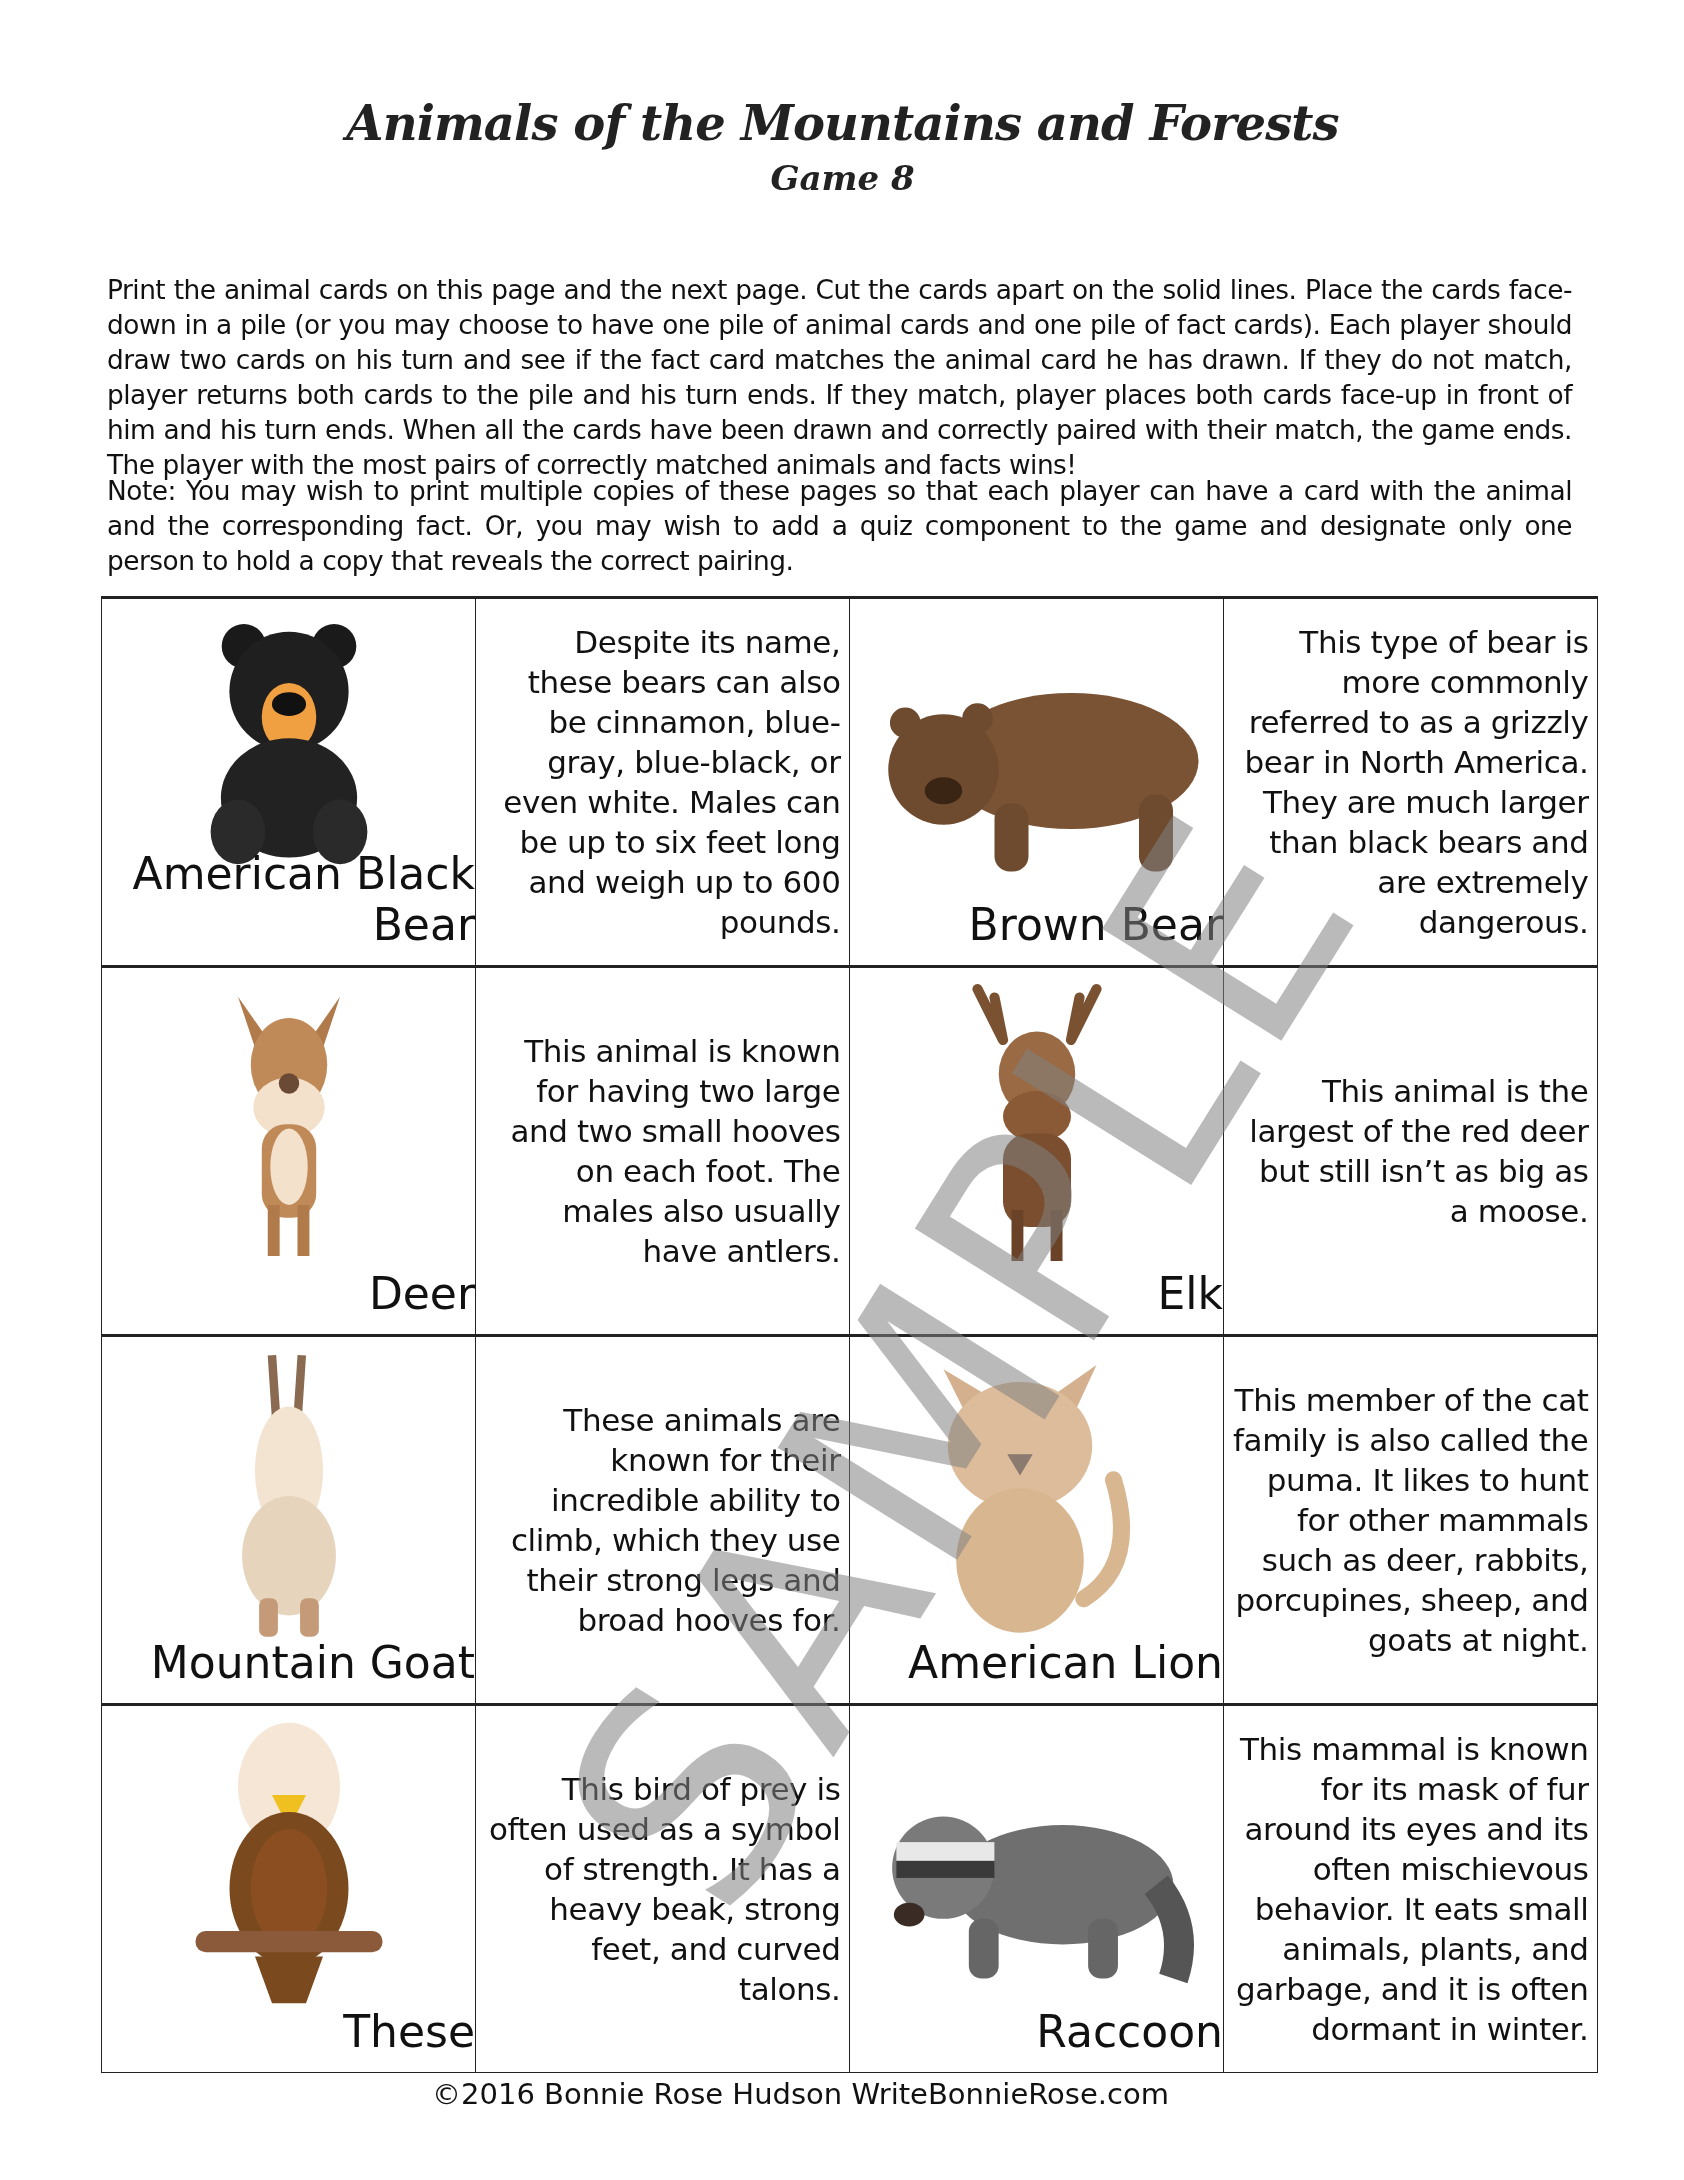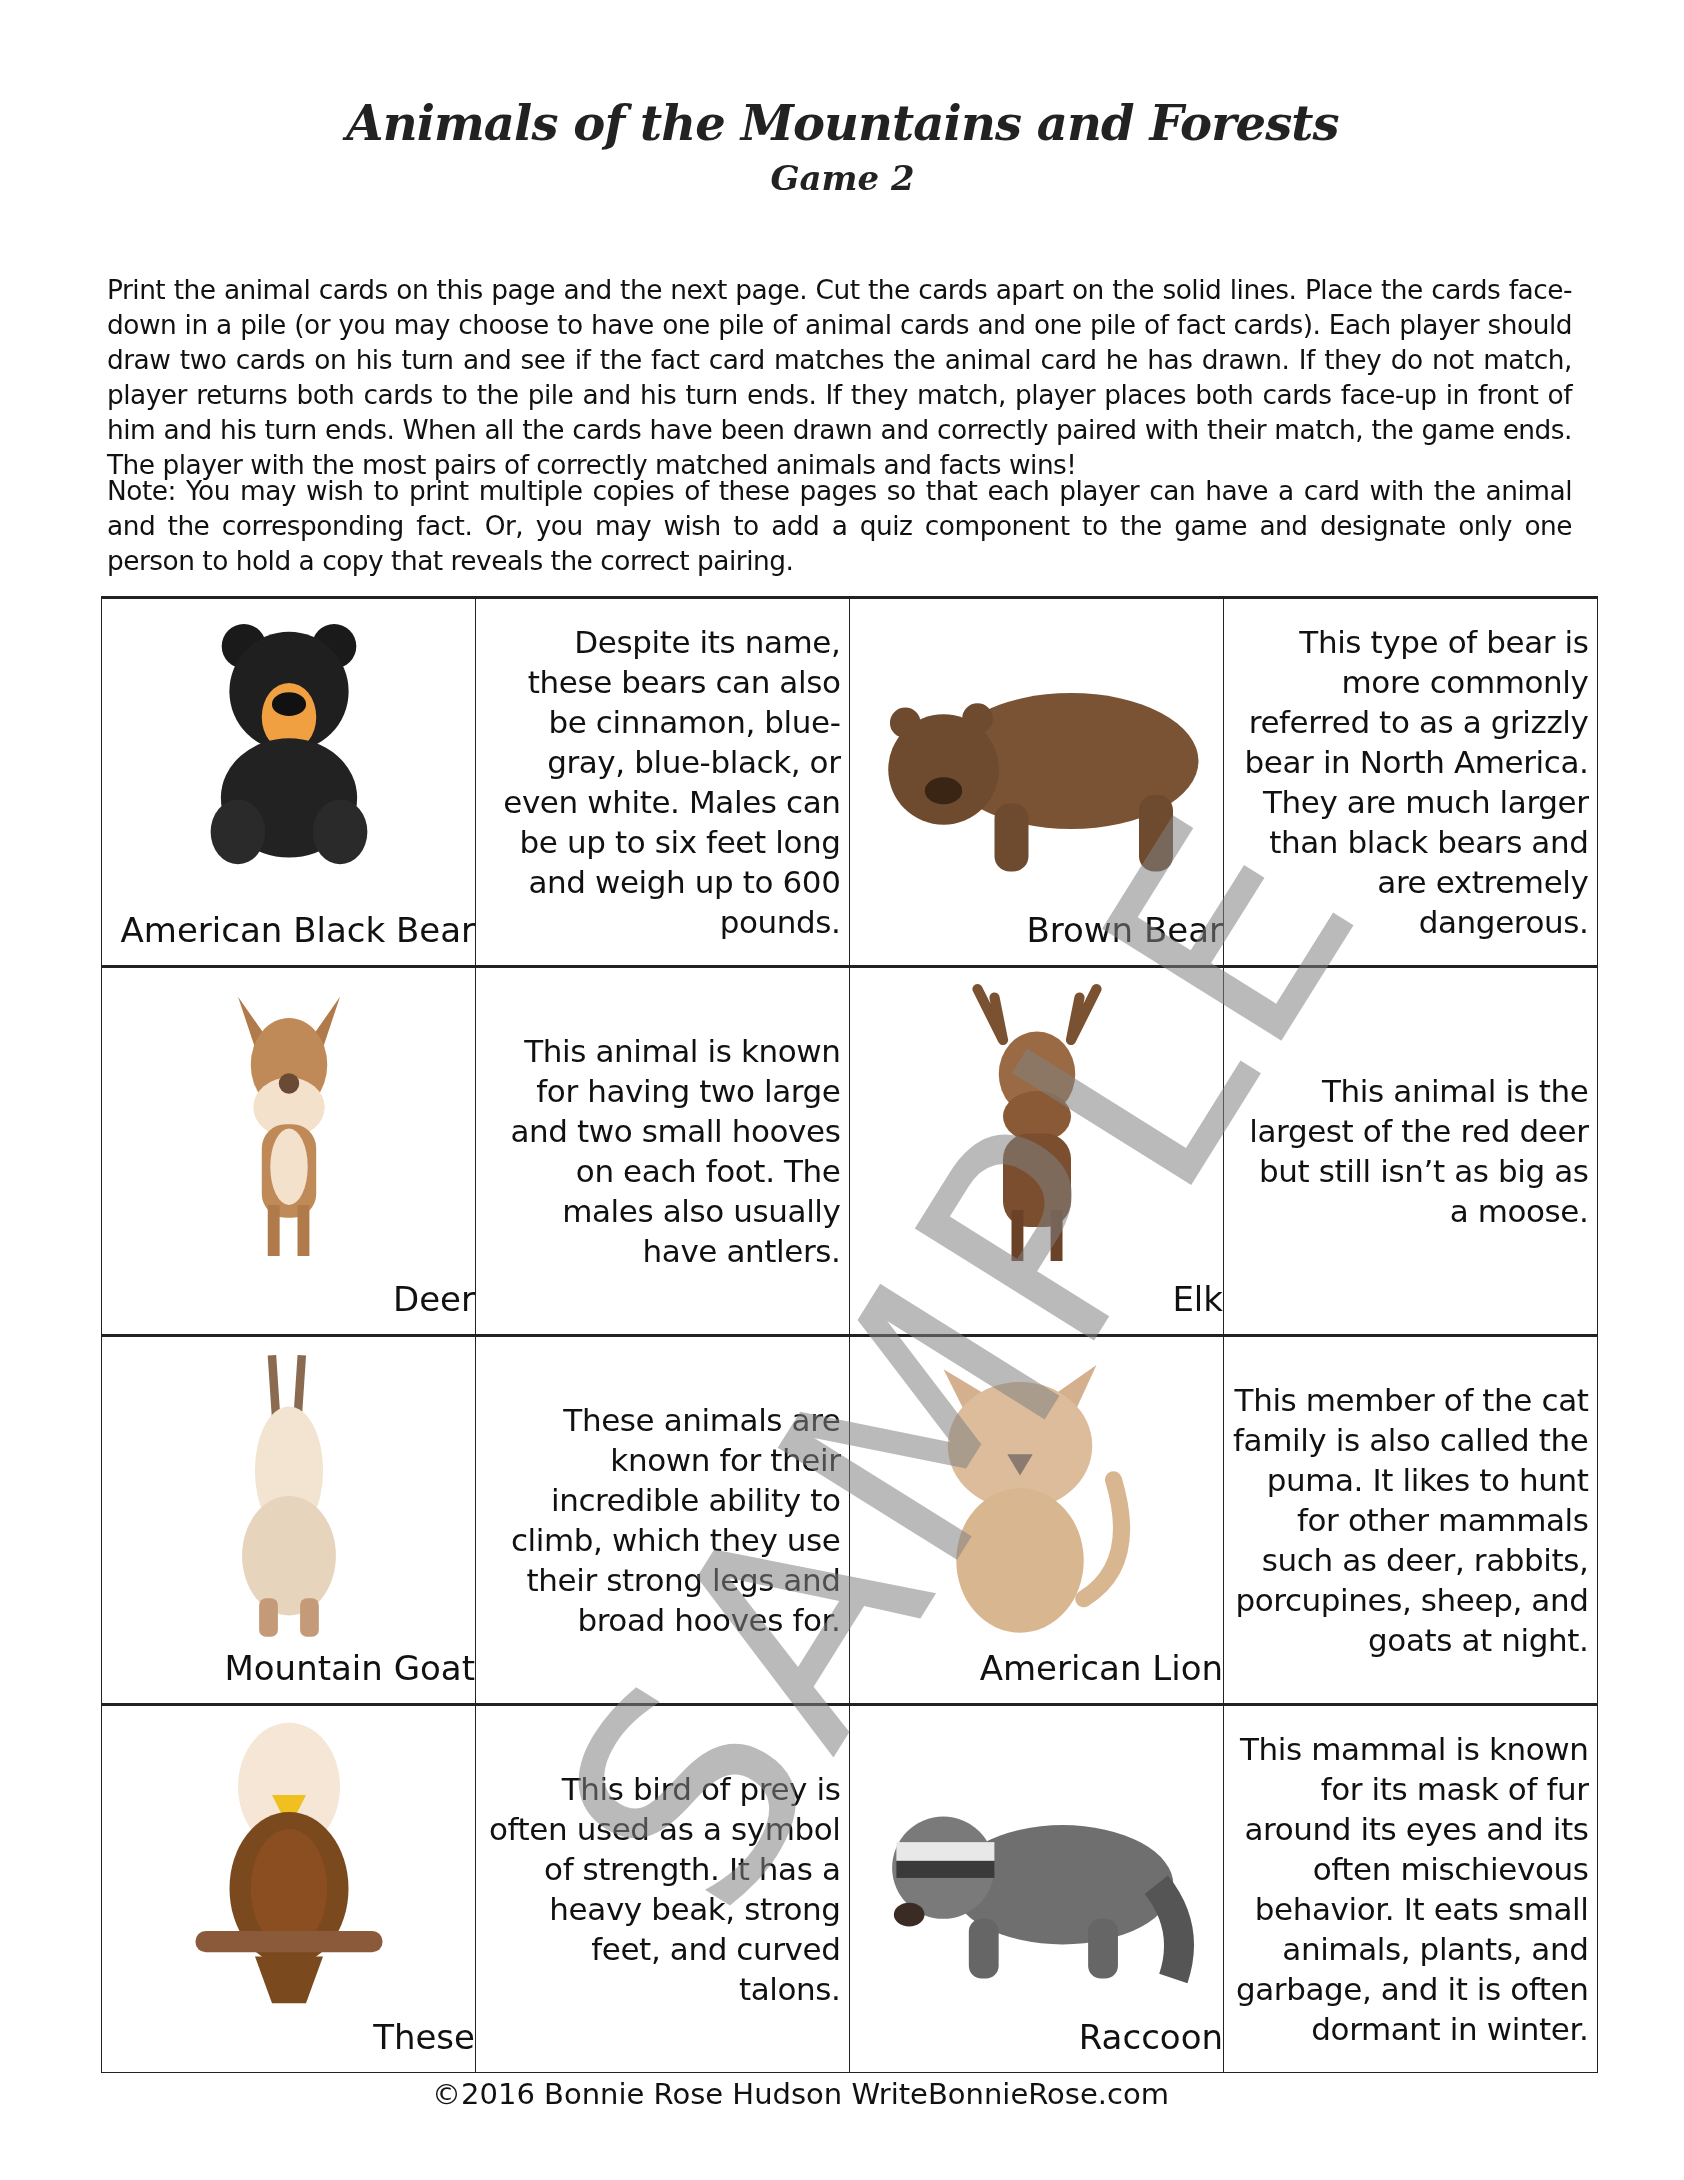--- a/index.html
+++ b/index.html
@@ -7,30 +7,30 @@
   .title { position:absolute; left:0; width:1685px; text-align:center; font-family:"DejaVu Serif", serif; font-style:italic; font-weight:bold; color:#222; }
   #t1 { top:95px; font-size:48px; letter-spacing:-0.9px; }
   #t2 { top:158px; font-size:34px; }
   .para { position:absolute; left:107px; width:1465px; font-size:26.4px; line-height:35px; text-align:justify; letter-spacing:-0.5px; }
   #p1 { top:232px;margin-top:40px; }
   #p2 { top:473px; }
   table.cards { position:absolute; left:101px; top:596px; width:1492px; border-collapse:collapse; table-layout:fixed; }
   table.cards td { border:1.7px solid #222; height:366px; width:373px; vertical-align:middle; text-align:right; position:relative; padding:0; }
   table.cards tr { border-top:3.4px solid #222; }
   .fact { font-size:31px; line-height:40px; padding:0 8.5px; letter-spacing:-0.4px; }
-  .animal { position:absolute; left:0; right:0; bottom:15.3px; font-size:34px; }
+  .animal { position:absolute; left:0; right:0; bottom:15.3px; font-size:44px; }
   .pic { position:absolute; left:50%; transform:translateX(-50%); top:20.4px; }
   .footer { position:absolute; top:2077px; left:0; width:1601px; text-align:center; font-size:29px; }
   .watermark { position:absolute; left:358px; top:1193px; font-family:"DejaVu Sans", sans-serif; font-size:290px; color:rgba(130,130,130,0.55); transform:rotate(-58deg); transform-origin:center; letter-spacing:8.5px; pointer-events:none; white-space:nowrap; }
 </style>
 </head>
 <body>
 
 <div class="title" id="t1">Animals of the Mountains and Forests</div>
-<div class="title" id="t2">Game 2</div>
+<div class="title" id="t2">Game 8</div>
 <div class="para" id="p1">Print the animal cards on this page and the next page. Cut the cards apart on the solid lines. Place the cards face-down in a pile (or you may choose to have one pile of animal cards and one pile of fact cards). Each player should draw two cards on his turn and see if the fact card matches the animal card he has drawn. If they do not match, player returns both cards to the pile and his turn ends. If they match, player places both cards face-up in front of him and his turn ends. When all the cards have been drawn and correctly paired with their match, the game ends. The player with the most pairs of correctly matched animals and facts wins!</div>
 <div class="para" id="p2">Note: You may wish to print multiple copies of these pages so that each player can have a card with the animal and the corresponding fact. Or, you may wish to add a quiz component to the game and designate only one person to hold a copy that reveals the correct pairing.</div>
 
 <table class="cards">
   <tbody>
       <tr>
     <td>
       <span class="pic">
         <svg width="162" height="247" viewBox="0 0 190 290">
               <circle cx="42" cy="32" r="26" fill="#1a1a1a"></circle>

